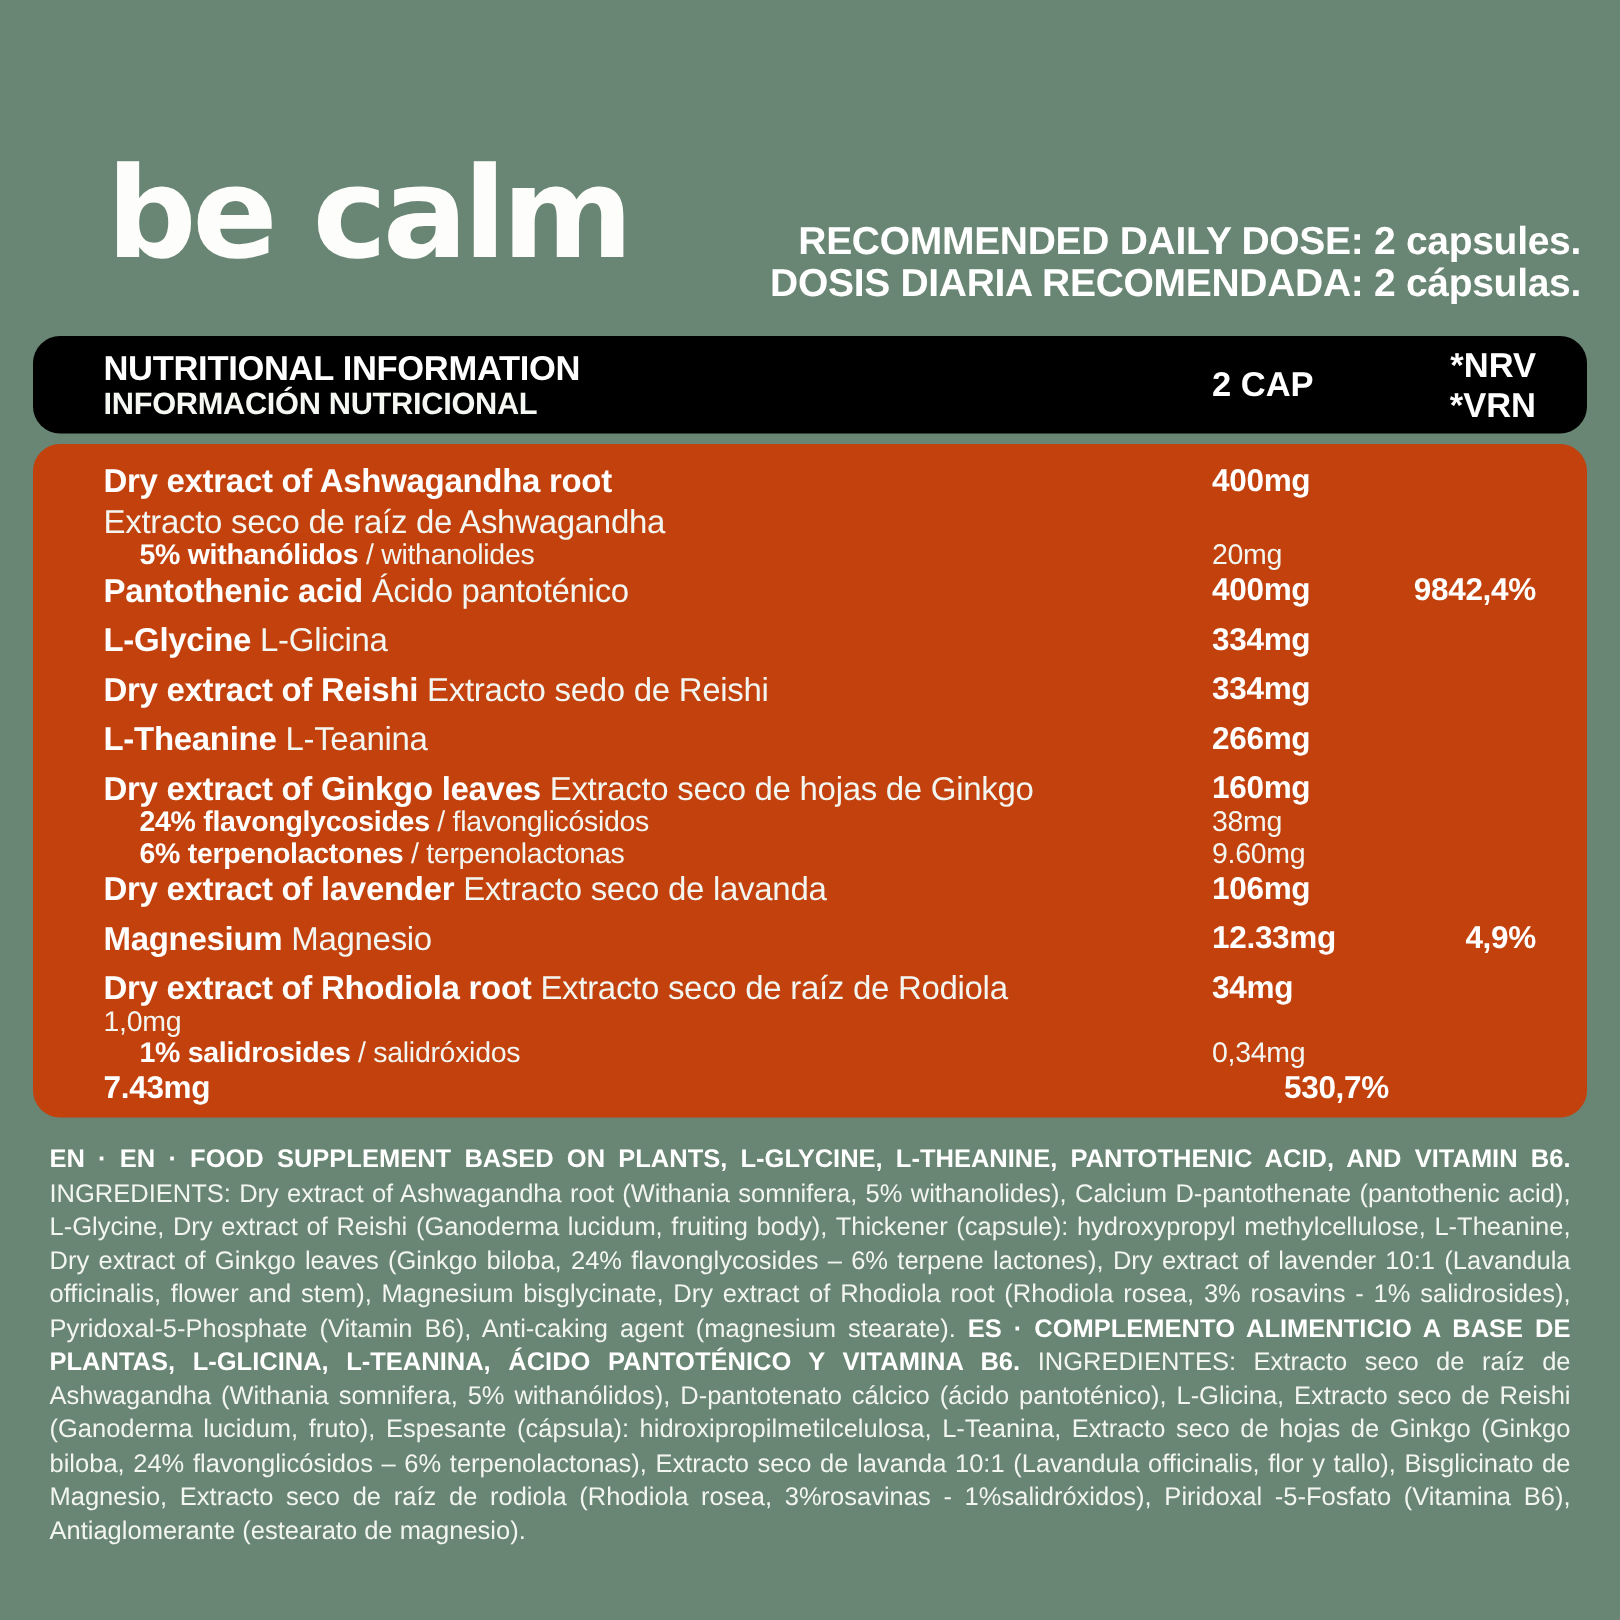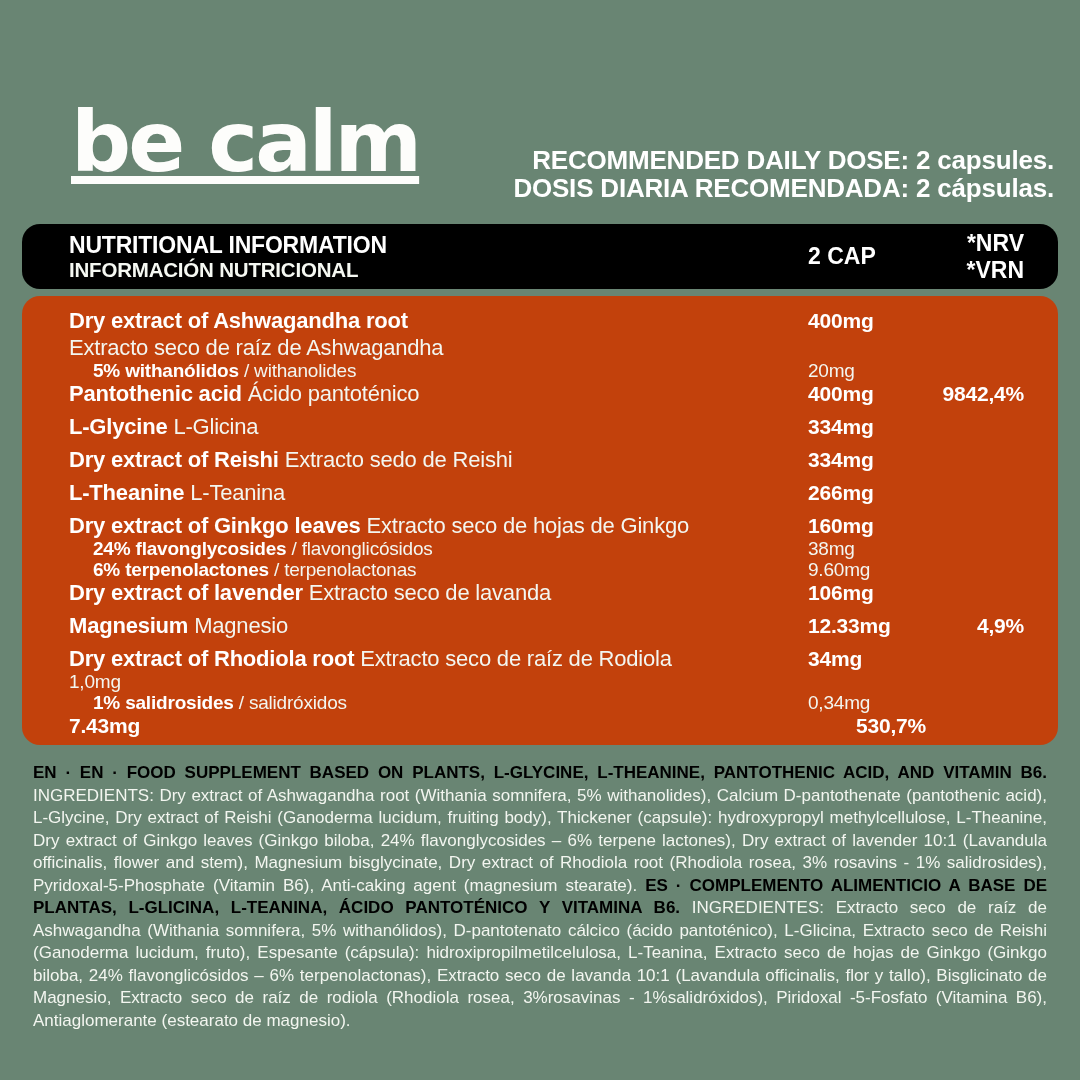--- a/index.html
+++ b/index.html
@@ -12,21 +12,20 @@
   .canvas{
     position:relative;width:1080px;height:1080px;overflow:hidden;
     background:#698573;color:#FFFFFF;
   }
   
   .title{
     position:absolute;left:71px;top:100px;margin:0;
     font-family:"DejaVu Sans",sans-serif;
     font-size:84px;font-weight:700;line-height:1;letter-spacing:-3px;
     color:#FDFDFB;
-    text-decoration:underline;
   }
   .dose{
     position:absolute;right:26px;top:146px;
     text-align:right;font-weight:700;
     font-size:26px;line-height:28px;letter-spacing:-0.2px;
   }
   
   .panel-header{
     position:absolute;left:22px;top:224px;width:1036px;height:65px;
     background:#000000;border-radius:18px;box-sizing:border-box;
@@ -56,21 +55,21 @@
   .cell-val{font-size:21px;font-weight:400;color:#F3F6F0;letter-spacing:-0.2px;}
   .cell-val.vb{font-weight:700;color:#FFFFFF;}
   .row.sub .cell-val{font-size:19px;}
   .cell-nrv{font-size:21px;font-weight:700;text-align:right;letter-spacing:-0.2px;}
   
   .legal{
     position:absolute;left:33px;top:762px;width:1014px;margin:0;
     text-align:justify;font-size:17px;line-height:22.5px;
     color:#F3F6F0;letter-spacing:0;
   }
-  .legal .b{color:#000000;}
+  .legal .b{color:#ffffff;}
 </style>
 </head>
 <body>
 
 <div class="canvas">
 
   <h1 class="title">be calm</h1>
 
   <div class="dose">
     <div>RECOMMENDED DAILY DOSE: 2 capsules.</div>

